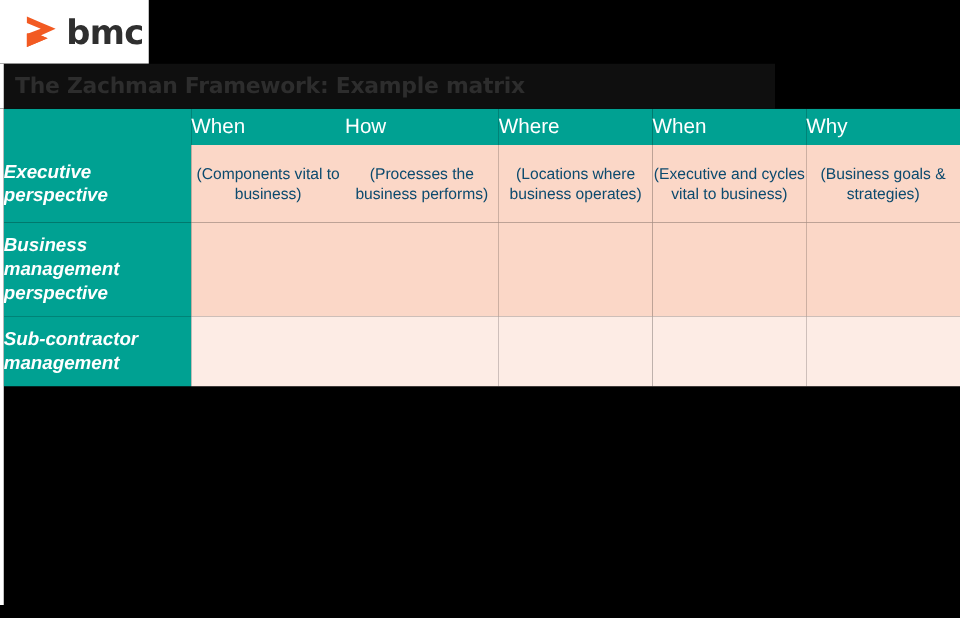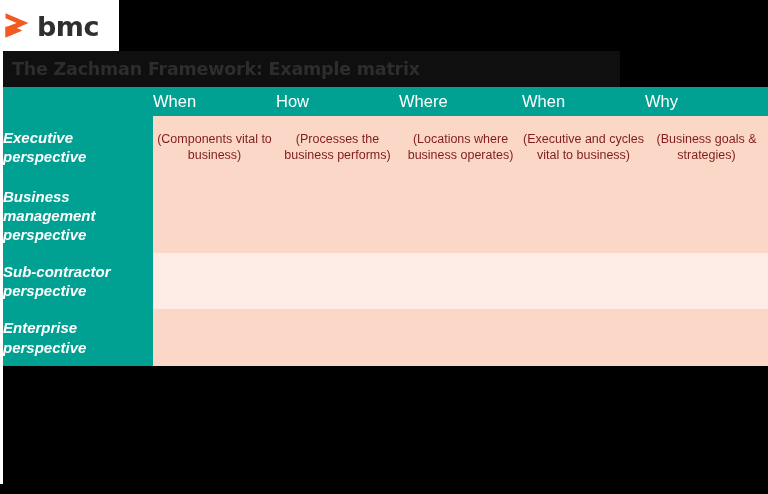--- a/index.html
+++ b/index.html
@@ -26,21 +26,21 @@
   }
   #logo-plate {
     position: absolute;
     left: 0;
     top: 0;
     width: 119px;
     height: 51px;
     background: #ffffff;
     display: flex;
     align-items: center;
-    padding-left: 4px;
+    padding-left: 20px;
     box-sizing: border-box;
   }
   #logo-mark {
     width: 26px;
     height: 27px;
     flex: 0 0 auto;
     margin-right: 7px;
   }
   #logo-word {
     font-family: "DejaVu Sans", sans-serif;
@@ -131,21 +131,21 @@
     padding: 0 6px 0 9px;
     border-top: 2px solid #ffffff;
     border-right: 2px solid #ffffff;
     font-style: italic;
   }
 
   
   .cell {
     font-size: 12.5px;
     line-height: 1.32;
-    color: #7f1d1d;
+    color: #0c4a6e;
     text-align: center;
     padding: 0 7px;
     border-top: 2px solid #ffffff;
     border-right: 2px solid #ffffff;
   }
   .cell.last { border-right: 0; }
   .row-dark  .cell { background: #fbd7c7; }
   .row-light .cell { background: #fdece5; }
 
   .r-exec  .row-header, .r-exec  .cell { height: 62px; }
@@ -203,29 +203,21 @@
       </tr>
       <tr class="row-dark r-bus">
         <th class="row-header">Business management perspective</th>
         <td class="cell"></td>
         <td class="cell"></td>
         <td class="cell"></td>
         <td class="cell"></td>
         <td class="cell last"></td>
       </tr>
       <tr class="row-light r-sub">
-        <th class="row-header">Sub-contractor perspective</th>
-        <td class="cell"></td>
-        <td class="cell"></td>
-        <td class="cell"></td>
-        <td class="cell"></td>
-        <td class="cell last"></td>
-      </tr>
-      <tr class="row-dark r-ent">
-        <th class="row-header">Enterprise perspective</th>
+        <th class="row-header">Sub-contractor management</th>
         <td class="cell"></td>
         <td class="cell"></td>
         <td class="cell"></td>
         <td class="cell"></td>
         <td class="cell last"></td>
       </tr>
     </tbody>
   </table>
 </div>
 

